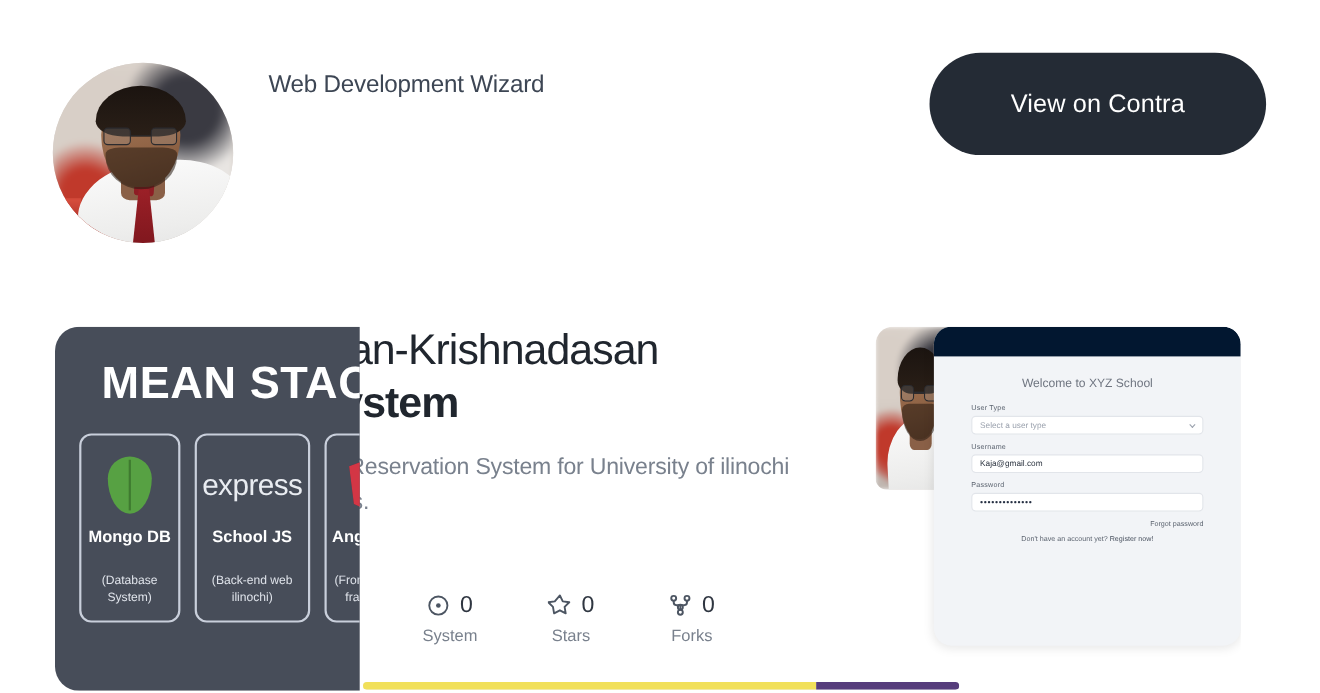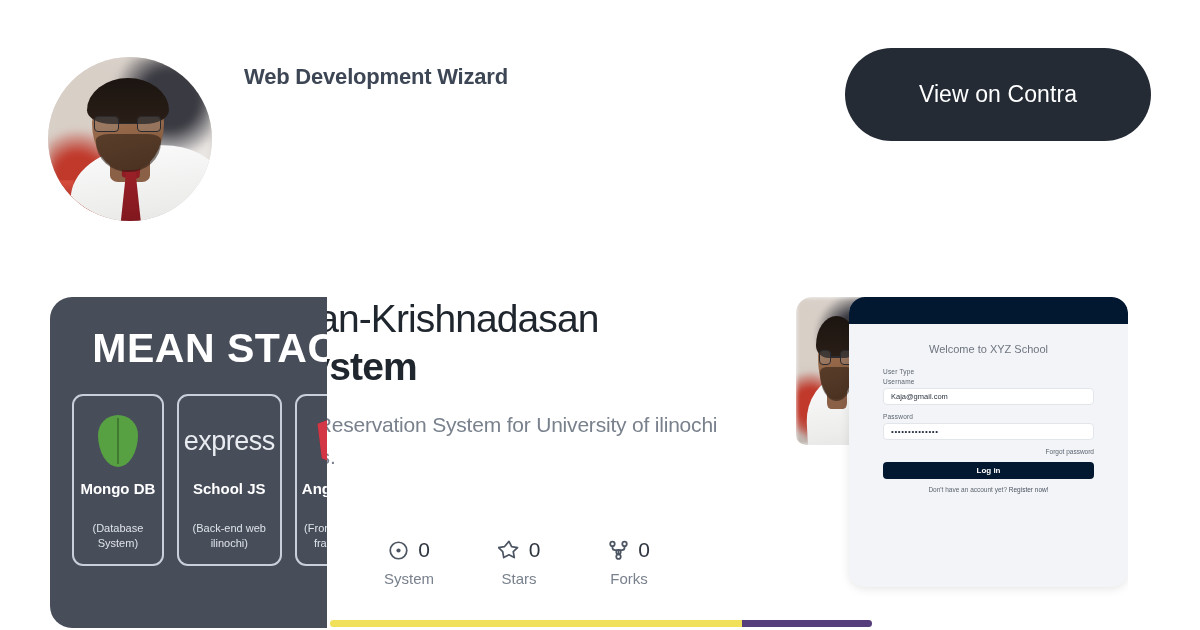--- a/index.html
+++ b/index.html
@@ -91,21 +91,21 @@
   }
   .ph-cup.c1{ left:5%; }
   .ph-cup.c2{ left:17%; bottom:5%; }
 
   .name-block { position:absolute; left:244px; top:50px; width:580px; }
   .name {
     font-size:50px; line-height:55px; font-weight:700; color:#14161a;
     letter-spacing:-1.1px;
   }
   .tagline {
-    margin-top:14px; font-size:22px; font-weight:700; color:#3d4654;
+    margin-top:14px; font-size:22px; font-weight:400; color:#3d4654;
     letter-spacing:-.2px;
   }
 
   .cta {
     position:absolute; left:845px; top:48px;
     width:306px; height:93px; border-radius:47px;
     background:#242b35; color:#ffffff;
     display:flex; align-items:center; justify-content:center;
     font-size:23px; font-weight:400; letter-spacing:.1px;
     border:none; cursor:pointer;
@@ -386,33 +386,36 @@
         <div class="ph-glass r"></div>
         <div class="ph-bridge"></div>
       </div>
 
       <div class="login-window">
         <div class="login-topbar"></div>
         <div class="login-body">
           <div class="login-head">Welcome to XYZ School</div>
 
           <div class="fld-label">User Type</div>
+          <div class="fld placeholder">
+            <span>Select a user type</span>
+            <span class="chev"></span>
+          </div>
 
           <div class="fld-label">Username</div>
           <div class="fld">
             <span>Kaja@gmail.com</span>
           </div>
 
           <div class="fld-label">Password</div>
           <div class="fld">
             <span class="dots">••••••••••••••</span>
           </div>
 
           <div class="forgot">Forgot password</div>
-          <div class="login-btn">Log in</div>
           <div class="login-foot">
             <span>Don't have an account yet?</span>
             <span class="reg">Register now!</span>
           </div>
         </div>
       </div>
     </div>
 
   </div>
 </div>

